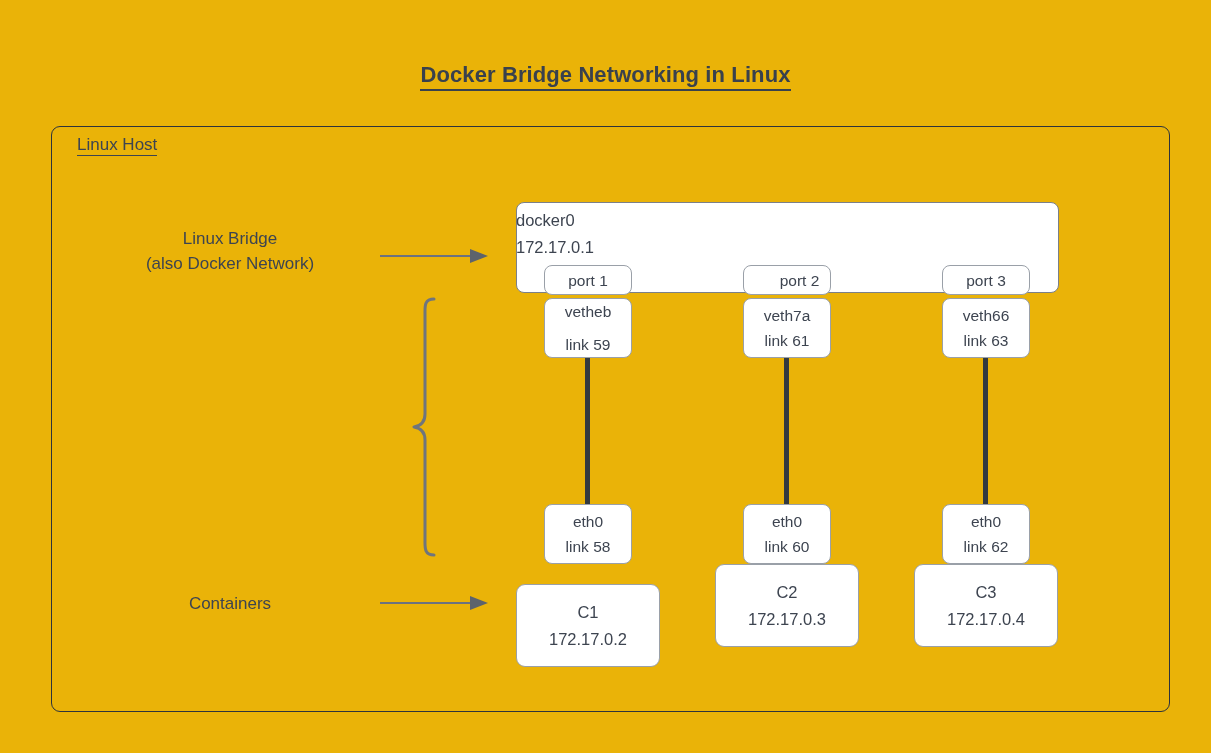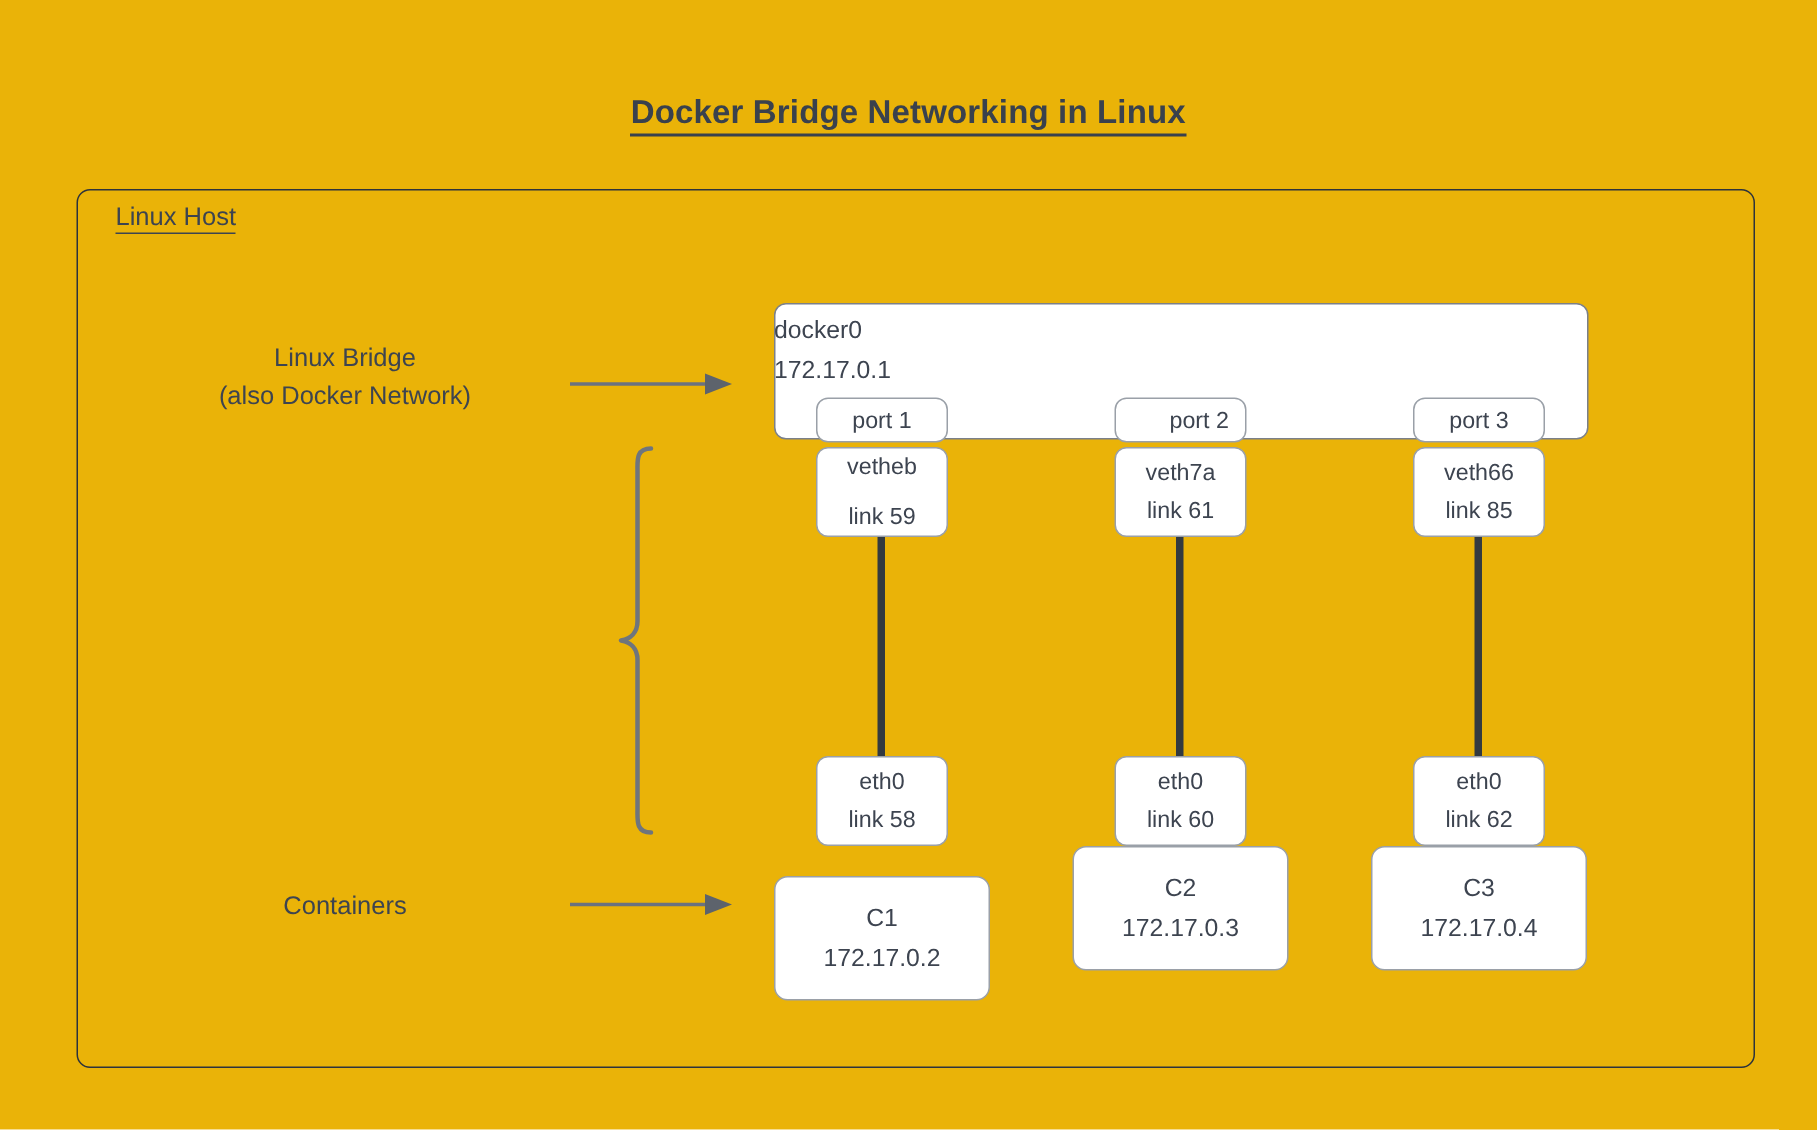--- a/index.html
+++ b/index.html
@@ -213,21 +213,21 @@
     <div>172.17.0.3</div>
   </div>
 
   <div class="cable" style="left:983px; top:355px; height:152px;"></div>
 
   <div class="node-box port-box" style="left:942px; top:265px;">
     <div>port 3</div>
   </div>
   <div class="node-box veth-box" style="left:942px; top:298px;">
     <div>veth66</div>
-    <div>link 85</div>
+    <div>link 63</div>
   </div>
   <div class="node-box eth-box" style="left:942px; top:504px;">
     <div>eth0</div>
     <div>link 62</div>
   </div>
   <div class="container-box" style="left:914px; top:564px;">
     <div>C3</div>
     <div>172.17.0.4</div>
   </div>
 

